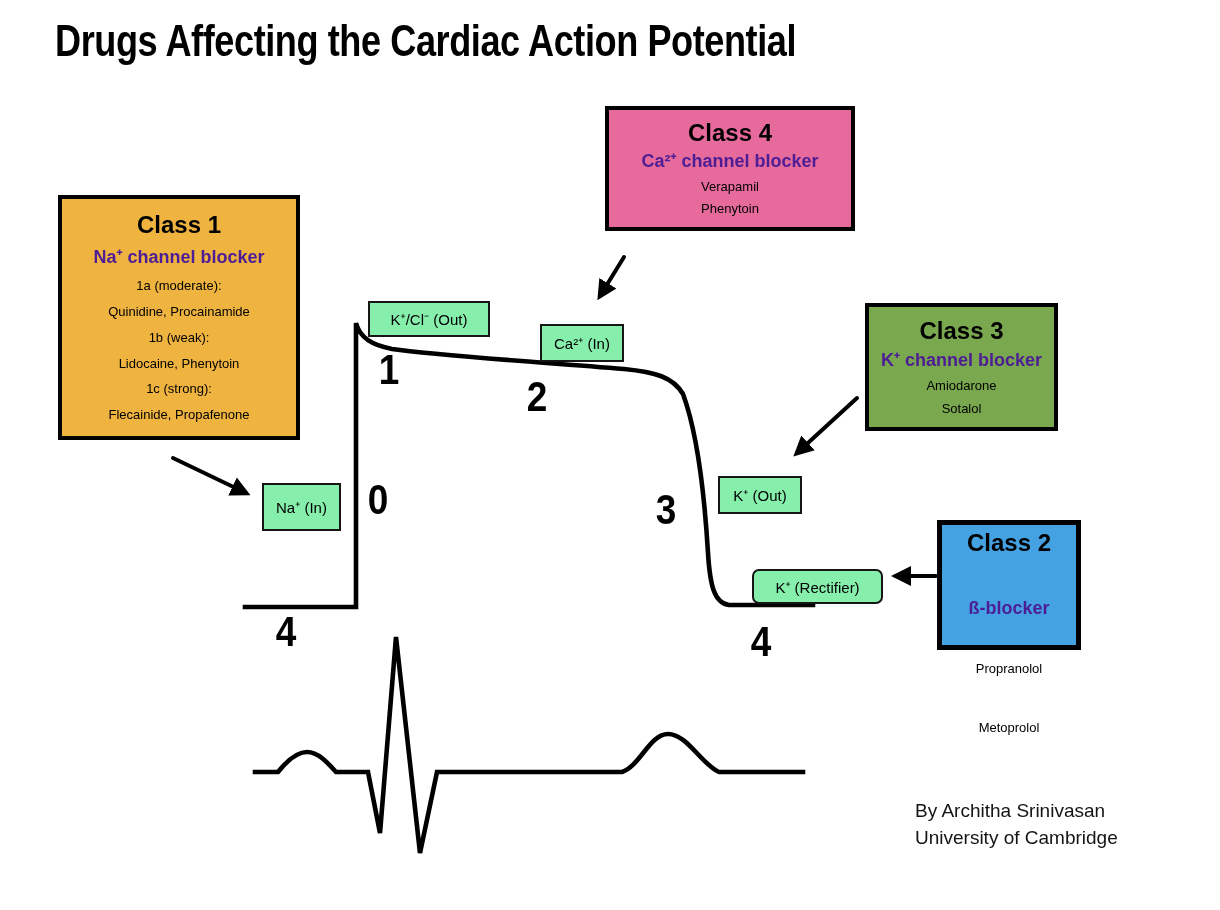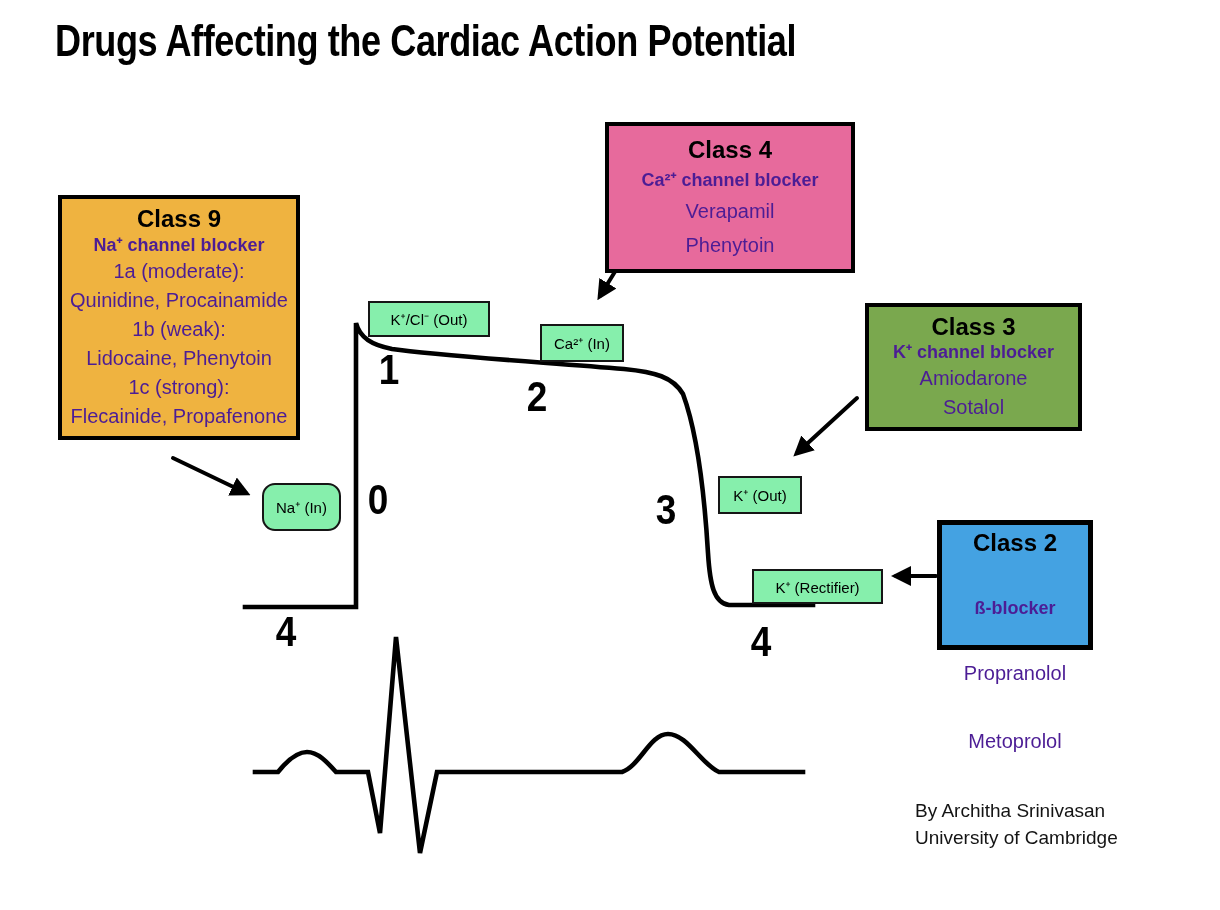--- a/index.html
+++ b/index.html
@@ -14,36 +14,36 @@
   }
   svg.art { position:absolute; left:0; top:0; }
 
   .clsbox {
     position:absolute; border:4px solid #000; box-sizing:border-box;
     display:flex; flex-direction:column; justify-content:space-evenly;
     text-align:center; padding:4px 2px;
   }
   .clsbox .t { font-weight:700; font-size:24px; color:#000; line-height:1.15; }
   .clsbox .s { font-weight:700; font-size:18px; color:#4c1d95; line-height:1.2; }
-  .clsbox .l { font-size:20px; color:#4c1d95; line-height:1.35; white-space:nowrap; }
+  .clsbox .l { font-size:13px; color:#000000; line-height:1.35; white-space:nowrap; }
   #class1 { left:58px;  top:195px; width:242px; height:245px; background:#EFB340; }
-  #class4 { left:605px; top:122px; width:250px; height:151px; background:#E76A9C; }
-  #class3 { left:865px; top:303px; width:217px; height:128px; background:#7AA84E; }
-  #class2 { left:937px; top:520px; width:156px; height:130px; background:#44A2E2; border-width:5px;gap:41px; }
+  #class4 { left:605px; top:106px; width:250px; height:125px; background:#E76A9C; }
+  #class3 { left:865px; top:303px; width:193px; height:128px; background:#7AA84E; }
+  #class2 { left:937px; top:520px; width:144px; height:130px; background:#44A2E2; border-width:5px;gap:41px; }
 
   .ion {
     position:absolute; background:#86efac; border:2.5px solid #161616;
     box-sizing:border-box; display:flex; align-items:center; justify-content:center;
     font-size:15px; color:#000; white-space:nowrap;margin-top:11px;
   }
   #ion-kcl   { left:368px; top:290px; width:122px; height:36px; }
   #ion-ca    { left:540px; top:313px; width:84px;  height:38px; }
-  #ion-na    { left:262px; top:472px; width:79px;  height:48px;border-radius:13px; }
+  #ion-na    { left:262px; top:472px; width:79px;  height:48px; }
   #ion-kout  { left:718px; top:465px; width:84px;  height:38px; }
-  #ion-krect { left:752px; top:558px; width:131px; height:35px; }
+  #ion-krect { left:752px; top:558px; width:131px; height:35px;border-radius:7px; }
 
   .ph {
     position:absolute; font-weight:700; font-size:42px; color:#000;
     transform:translate(-50%,-50%) scaleX(0.88); line-height:1;
   }
   #ph0  { left:378px; top:500px; }
   #ph1  { left:389px; top:370px; }
   #ph2  { left:537px; top:397px; }
   #ph3  { left:666px; top:510px; }
   #ph4l { left:286px; top:632px; }
@@ -82,21 +82,21 @@
              C 687 734 701 764 719 772
              L 803 772" fill="none" stroke="#000" stroke-width="4.6" stroke-linejoin="miter" stroke-linecap="square"></path>
 
     <line x1="173" y1="458" x2="246" y2="493" stroke="#000" stroke-width="4" stroke-linecap="round" marker-end="url(#ah)"></line>
     <line x1="624" y1="257" x2="600" y2="296" stroke="#000" stroke-width="4" stroke-linecap="round" marker-end="url(#ah)"></line>
     <line x1="857" y1="398" x2="797" y2="453" stroke="#000" stroke-width="4" stroke-linecap="round" marker-end="url(#ah)"></line>
     <line x1="936" y1="576" x2="896" y2="576" stroke="#000" stroke-width="4" stroke-linecap="round" marker-end="url(#ah)"></line>
   </svg>
 
   <div class="clsbox" id="class1">
-    <div class="t">Class 9</div>
+    <div class="t">Class 1</div>
     <div class="s">Na⁺ channel blocker</div>
     <div class="l">1a (moderate):</div>
     <div class="l">Quinidine, Procainamide</div>
     <div class="l">1b (weak):</div>
     <div class="l">Lidocaine, Phenytoin</div>
     <div class="l">1c (strong):</div>
     <div class="l">Flecainide, Propafenone</div>
   </div>
 
   <div class="clsbox" id="class4">

